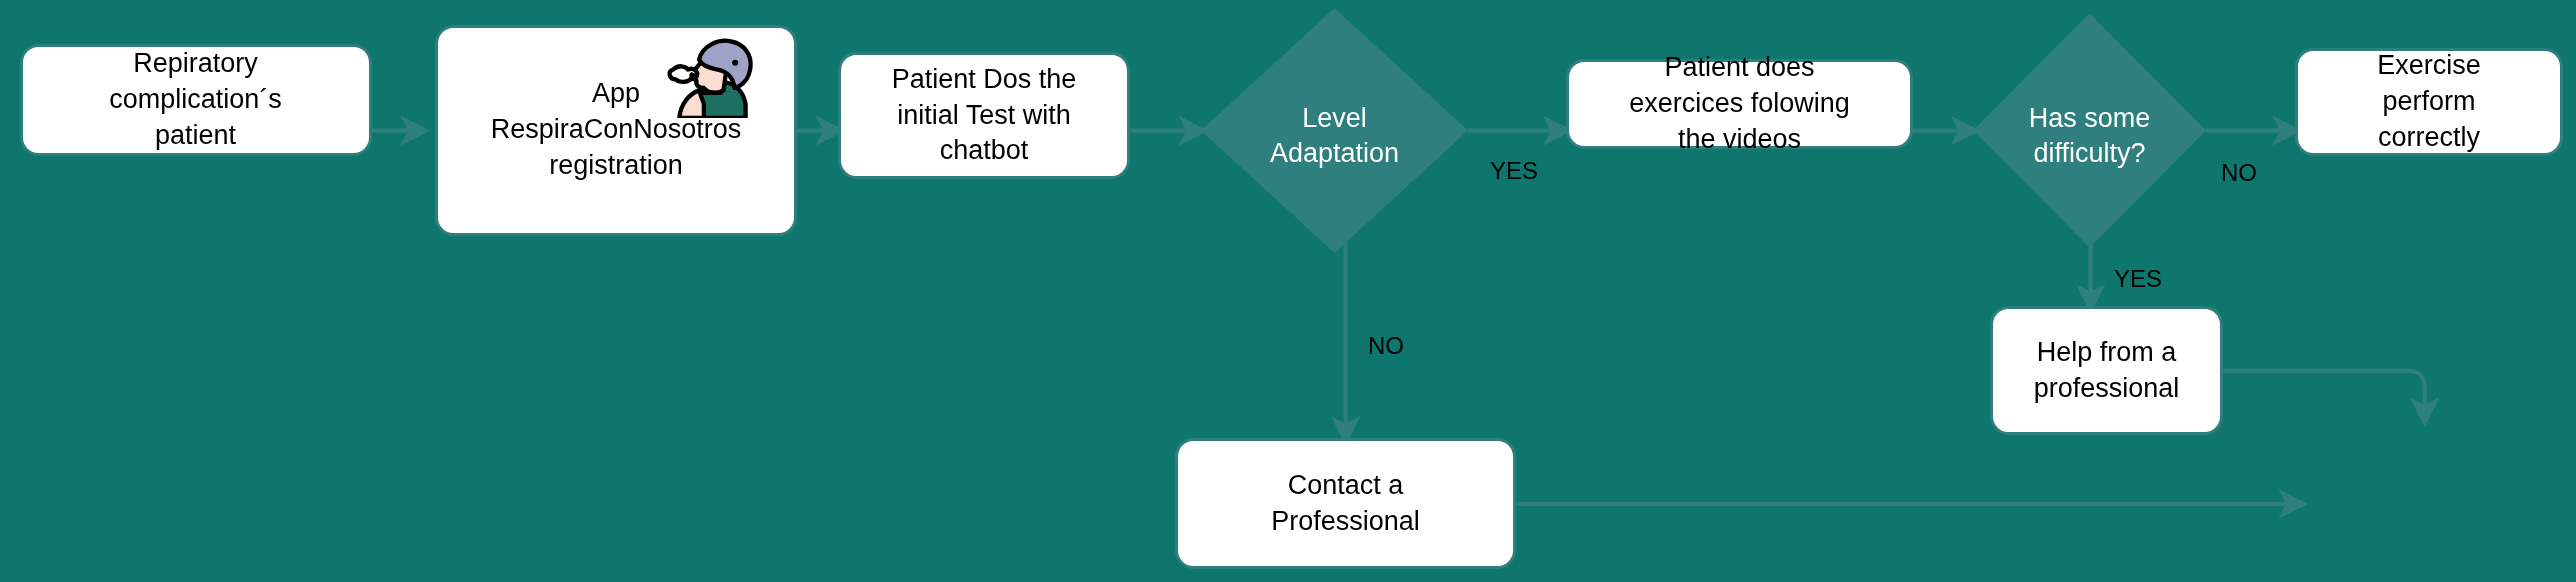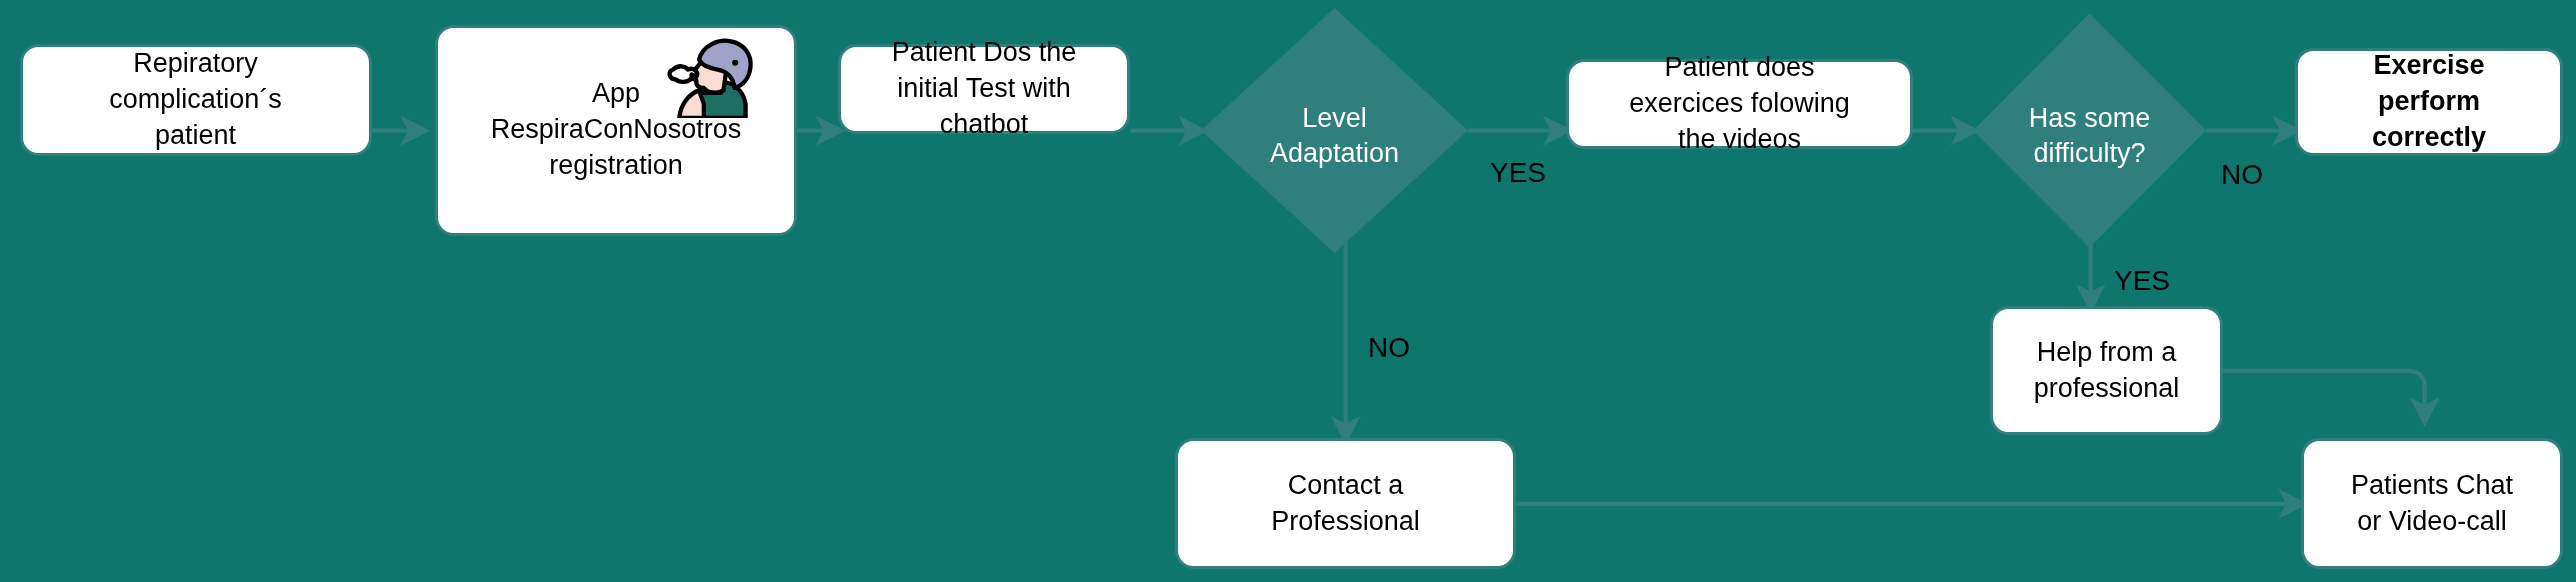--- a/index.html
+++ b/index.html
@@ -66,21 +66,21 @@
     position: relative;
     z-index: 2;
     white-space: pre-line;
     display: block;
     text-shadow: none;
     margin-top: 10px;
   }
   .edge-label {
     position: absolute;
     color: #000000;
-    font-size: 28px;
+    font-size: 24px;
     line-height: 1;
     z-index: 6;
     white-space: nowrap;
   }
   .icon-person {
     position: absolute;
     z-index: 7;
   }
 </style>
 </head>
@@ -141,21 +141,21 @@
 
     <path d="M104 50 C 110 26, 136 16, 156 20 C 178 24, 190 42, 188 62 C 186 80, 176 92, 162 96
              C 160 80, 150 68, 134 66 C 120 64, 110 60, 104 50 Z" fill="#9fa3c7" stroke="#000000" stroke-width="7" stroke-linejoin="round"></path>
 
     <circle cx="163" cy="55" r="5" fill="#000000"></circle>
 
     <path d="M62 66 C 70 58, 82 60, 86 66 C 96 62, 104 70, 100 78 L 92 74 L 92 80
              C 86 88, 72 88, 66 82 C 56 82, 52 70, 62 66 Z" fill="#ffffff" stroke="#000000" stroke-width="7" stroke-linejoin="round"></path>
   </svg>
 
-  <div class="node proc" style="left:838px; top:44px; width:292px; height:90px;">
+  <div class="node proc" style="left:838px; top:52px; width:292px; height:127px;">
     <span class="label">Patient Dos the
 initial Test with
 chatbot</span>
   </div>
 
   <div class="node diamond" style="left:1201px; top:8px; width:267px; height:245px;">
     <span class="dshape"></span>
     <span class="label">Level
 Adaptation</span>
   </div>
@@ -165,40 +165,36 @@
 exercices folowing
 the videos</span>
   </div>
 
   <div class="node diamond" style="left:1973px; top:13.5px; width:233px; height:234px;justify-content:center;">
     <span class="dshape"></span>
     <span class="label">Has some
 difficulty?</span>
   </div>
 
-  <div class="node proc" style="left:2295px; top:48px; width:268px; height:108px;font-weight:bold;">
+  <div class="node proc" style="left:2295px; top:48px; width:268px; height:108px;">
     <span class="label">Exercise
 perform
 correctly</span>
   </div>
 
   <div class="node proc" style="left:1175px; top:438px; width:341px; height:131px;">
     <span class="label">Contact a
 Professional</span>
   </div>
 
   <div class="node proc" style="left:1990px; top:306px; width:233px; height:129px;">
     <span class="label">Help from a
 professional</span>
   </div>
 
-  <div class="node proc" style="left:2301px; top:438px; width:262px; height:131px;">
-    <span class="label">Patients Chat
-or Video-call</span>
-  </div>
 
   <div class="edge-label" style="left:1490px; top:159px;">YES</div>
 
   <div class="edge-label" style="left:1368px; top:334px;">NO</div>
 
   <div class="edge-label" style="left:2221px; top:161px;">NO</div>
 
   <div class="edge-label" style="left:2114px; top:267px;">YES</div>
 
 </div>

